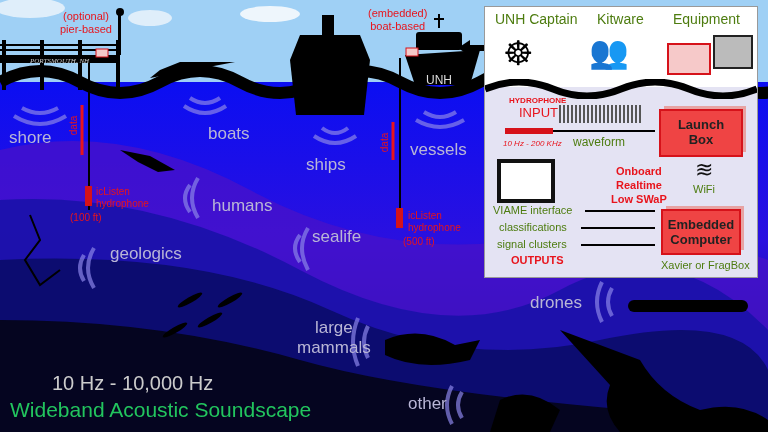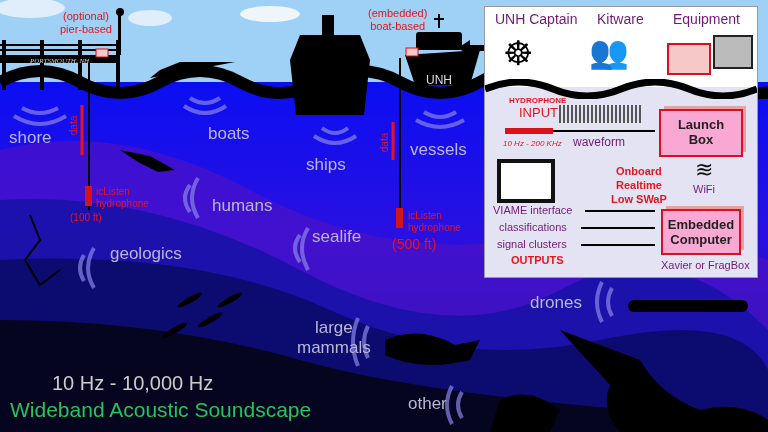--- a/index.html
+++ b/index.html
@@ -2,22 +2,22 @@
 <html><head>
 <meta charset="utf-8">
 <style>
   html,body{margin:0;padding:0;}
   body{width:768px;height:432px;overflow:hidden;position:relative;font-family:"Liberation Sans",sans-serif;background:#000;}
   #scene{position:absolute;left:0;top:0;width:768px;height:432px;padding-left:20px;}
   .lbl{position:absolute;font-family:"Liberation Sans",sans-serif;white-space:nowrap;}
   .snd{color:#b9b6d6;font-size:17px;}
   .red{color:#e8141c;}
   .panel{position:absolute;left:484px;top:6px;width:272px;height:270px;background:#e4e3f3;border:1px solid #999;}
-  .ptxt{position:absolute;white-space:nowrap;font-family:"Liberation Sans",sans-serif;color:#701a75;}
-  .box3d{position:absolute;background:#f9a8d4;border:2px solid #d6121a;box-shadow:4px -4px 0 -1px #e7a3a3;}
+  .ptxt{position:absolute;white-space:nowrap;font-family:"Liberation Sans",sans-serif;color:#4d7c0f;}
+  .box3d{position:absolute;background:#ef4444;border:2px solid #d6121a;box-shadow:4px -4px 0 -1px #e7a3a3;}
   .box3d span{display:block;text-align:center;font-weight:bold;color:#222;font-size:13px;line-height:15px;}
 </style>
 </head>
 <body>
 
 <div id="scene">
 
   <svg width="768" height="432" style="position:absolute;left:0;top:0">
     <defs>
       <linearGradient id="water" x1="0" y1="0" x2="0" y2="1">
@@ -129,21 +129,21 @@
 
   <div class="lbl red" style="left:96px;top:186px;font-size:10px;line-height:12px">
     <div>icListen</div>
     <div>hydrophone</div>
   </div>
   <div class="lbl red" style="left:70px;top:212px;font-size:10px">(100 ft)</div>
   <div class="lbl red" style="left:408px;top:210px;font-size:10px;line-height:12px">
     <div>icListen</div>
     <div>hydrophone</div>
   </div>
-  <div class="lbl red" style="left:392px;top:236px;font-size:14px">(500 ft)</div>
+  <div class="lbl red" style="left:403px;top:236px;font-size:10px">(500 ft)</div>
 
   <div class="lbl snd" style="left:9px;top:128px">shore</div>
   <div class="lbl snd" style="left:208px;top:124px">boats</div>
   <div class="lbl snd" style="left:306px;top:155px">ships</div>
   <div class="lbl snd" style="left:410px;top:140px">vessels</div>
   <div class="lbl snd" style="left:212px;top:196px">humans</div>
   <div class="lbl snd" style="left:110px;top:244px">geologics</div>
   <div class="lbl snd" style="left:312px;top:227px">sealife</div>
   <div class="lbl snd" style="left:297px;top:318px;text-align:center;line-height:20px">
     <div>large</div>

